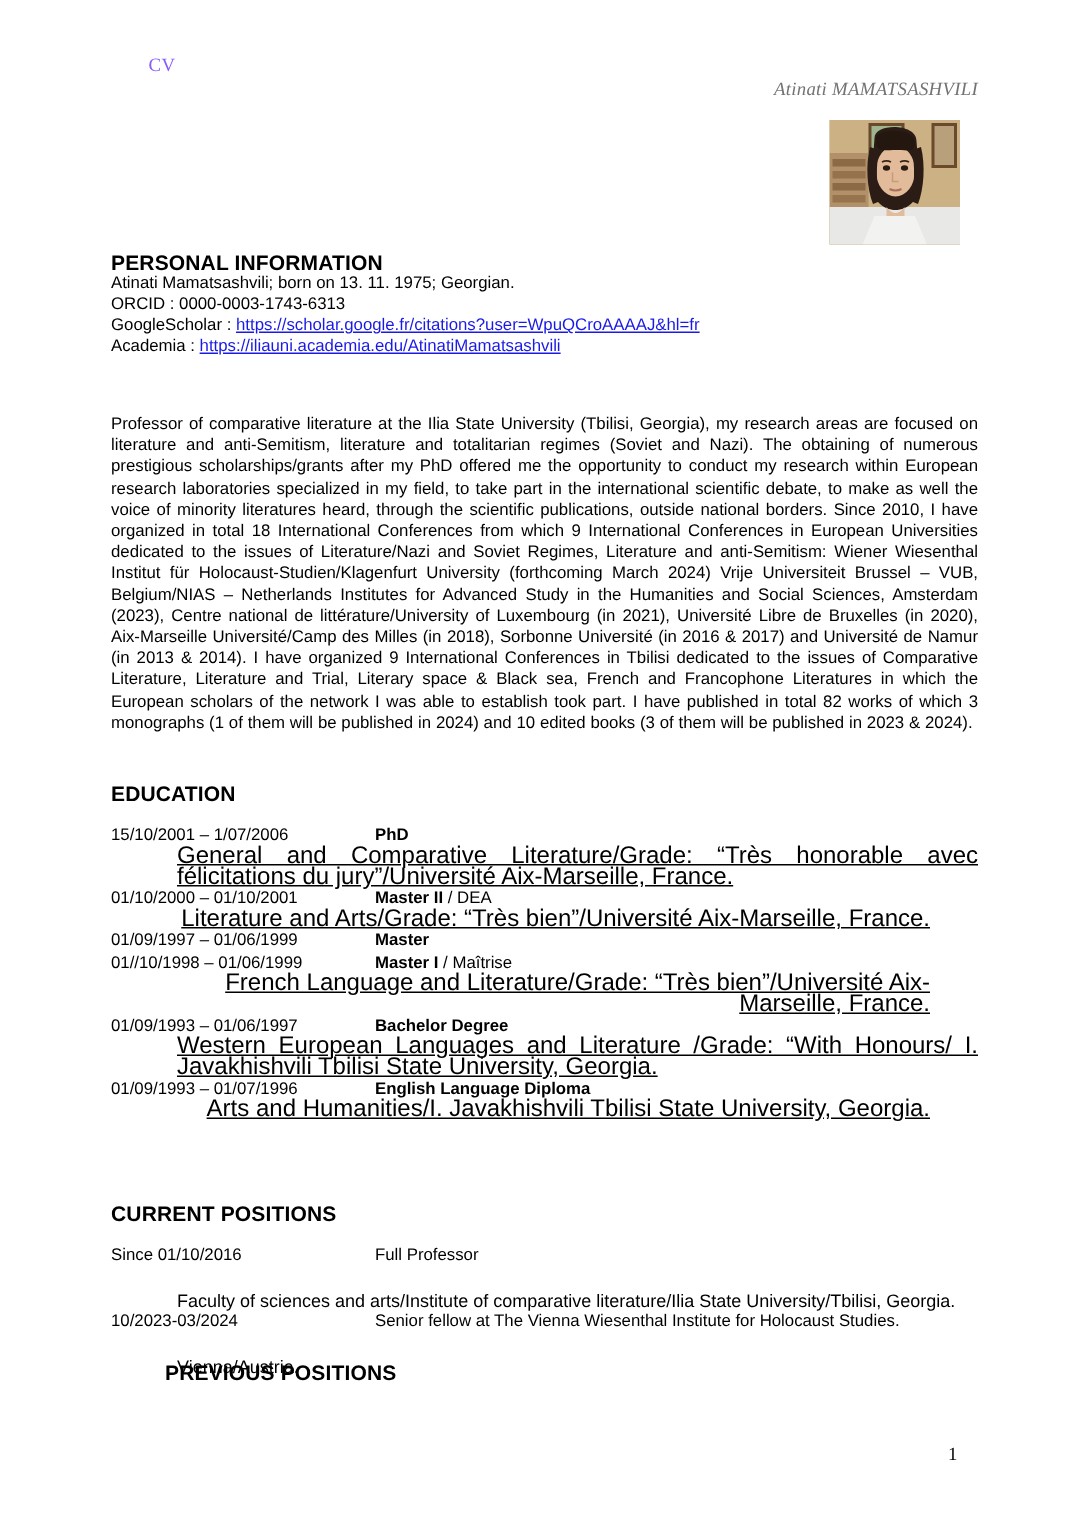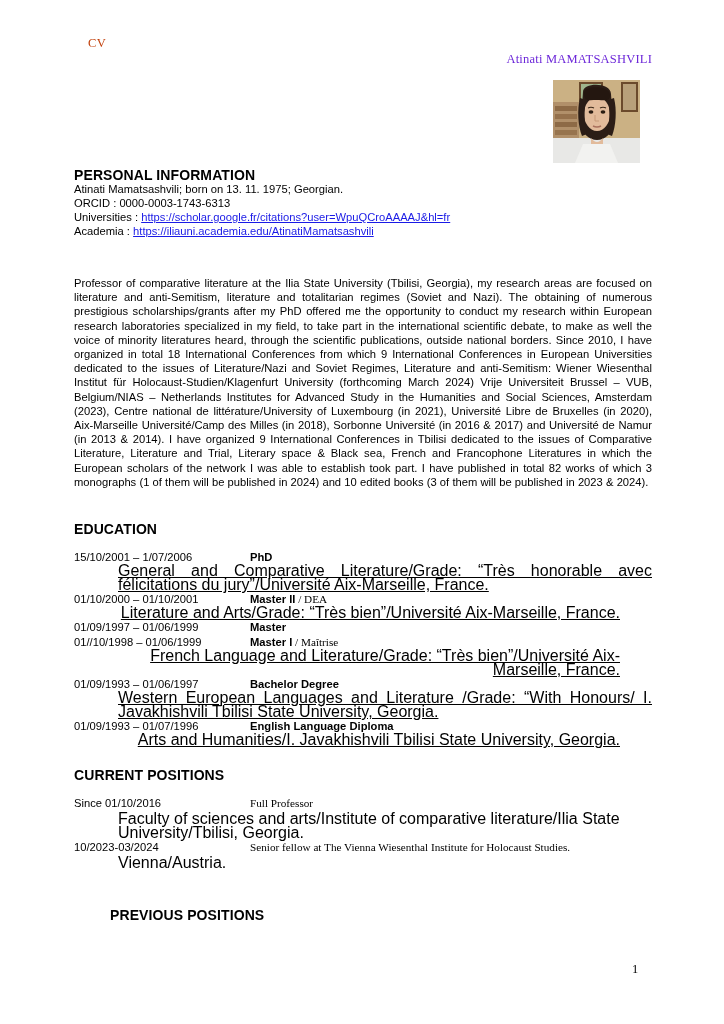--- a/index.html
+++ b/index.html
@@ -20,38 +20,39 @@
     position: absolute;
     left: 0; top: 0;
     width: 724px;
     height: 1024px;
     background: #ffffff;
   }
 
   
   .hdr-cv {
     position: absolute;
-    left: 88px;
+    left: 99px;
     top: 36px;
     font-family: "Liberation Serif", serif;
     font-size: 12.5px;
     line-height: 14px;
     letter-spacing: 0.3px;
-    color: #c2410c;
+    color: #8b5cf6;
   }
   .hdr-name {
     position: absolute;
     right: 72px;
     top: 52px;
     font-family: "Liberation Serif", serif;
     font-size: 12.5px;
     line-height: 14px;
     letter-spacing: 0.2px;
     white-space: nowrap;
-    color: #6d28d9;
+    color: #737373;
+    font-style: italic;
   }
 
   
   .photo {
     position: absolute;
     left: 553px;
     top: 80px;
     width: 87px;
     height: 83px;
     overflow: hidden;
@@ -100,34 +101,34 @@
     font-size: 11.2px;
     line-height: 14.1px;
     position: relative;
     white-space: nowrap;
   }
   .row .date {
     display: inline-block;
     width: 176px;
   }
   .row .title { font-weight: bold; }
-  .row .title-reg { font-weight: normal; font-family: Liberation Serif, serif; }
+  .row .title-reg { font-weight: normal; }
   .detail {
     font-size: 16px;
     line-height: 14.1px;
     text-align: justify;
     margin: 0 0 0 44px;
     width: 534px;
     text-decoration: underline;
   }
   .detail.nojust { text-align: right; margin-left: 12px; }
   .detail-ind {
-    font-size: 16px;
-    line-height: 14.1px;
-    margin: 2px 0 0 44px;
+    font-size: 12px;
+    line-height: 14.1px;
+    margin: 16px 0 0 44px;
   }
 
   .spacer-sm { height: 14px; }
 
   .pagenum {
     position: absolute;
     left: 632px;
     top: 962px;
     font-family: "Liberation Serif", serif;
     font-size: 12.5px;
@@ -169,21 +170,21 @@
       <path d="M42 35 L42 41 L46 41" stroke="#c79a78" stroke-width="1" fill="none"></path>
       <path d="M40 46 Q44 48 48 46" stroke="#a9705c" stroke-width="1.4" fill="none"></path>
       <path d="M38 58 Q44 66 50 58 L50 64 L38 64 Z" fill="#e2bb9b"></path>
     </svg>
   </div>
 
   <div class="col" style="top:168px;">
     <p class="sec-head">PERSONAL INFORMATION</p>
     <p class="line">Atinati Mamatsashvili; born on 13. 11. 1975; Georgian.</p>
     <p class="line"><span>ORCID : </span><span>0000-0003-1743-6313</span></p>
-    <p class="line"><span>Universities : </span><a class="lnk" href="#">https://scholar.google.fr/citations?user=WpuQCroAAAAJ&amp;hl=fr</a></p>
+    <p class="line"><span>GoogleScholar : </span><a class="lnk" href="#">https://scholar.google.fr/citations?user=WpuQCroAAAAJ&amp;hl=fr</a></p>
     <p class="line"><span>Academia : </span><a class="lnk" href="#">https://iliauni.academia.edu/AtinatiMamatsashvili</a></p>
   </div>
 
   <div class="col" style="top:276px;">
     <p class="para">Professor of comparative literature at the Ilia State University (Tbilisi, Georgia), my research areas are focused on literature and anti-Semitism, literature and totalitarian regimes (Soviet and Nazi). The obtaining of numerous prestigious scholarships/grants after my PhD offered me the opportunity to conduct my research within European research laboratories specialized in my field, to take part in the international scientific debate, to make as well the voice of minority literatures heard, through the scientific publications, outside national borders. Since 2010, I have organized in total 18 International Conferences from which 9 International Conferences in European Universities dedicated to the issues of Literature/Nazi and Soviet Regimes, Literature and anti-Semitism: Wiener Wiesenthal Institut für Holocaust-Studien/Klagenfurt University (forthcoming March 2024) Vrije Universiteit Brussel – VUB, Belgium/NIAS – Netherlands Institutes for Advanced Study in the Humanities and Social Sciences, Amsterdam (2023), Centre national de littérature/University of Luxembourg (in 2021), Université Libre de Bruxelles (in 2020), Aix-Marseille Université/Camp des Milles (in 2018), Sorbonne Université (in 2016 &amp; 2017) and Université de Namur (in 2013 &amp; 2014). I have organized 9 International Conferences in Tbilisi dedicated to the issues of Comparative Literature, Literature and Trial, Literary space &amp; Black sea, French and Francophone Literatures in which the European scholars of the network I was able to establish took part. I have published in total 82 works of which 3 monographs (1 of them will be published in 2024) and 10 edited books (3 of them will be published in 2023 &amp; 2024).</p>
   </div>
 
   <div class="col" style="top:522px;">
     <p class="sec-head">EDUCATION</p>
     <div class="spacer-sm"></div>
@@ -211,21 +212,21 @@
       <span class="date">01/09/1993 – 01/06/1997</span><span class="title">Bachelor Degree</span><span class="title-reg"></span>
     </div>
     <p class="detail">Western European Languages and Literature /Grade: “With Honours/ I. Javakhishvili Tbilisi State University, Georgia.</p>
 
     <div class="row">
       <span class="date">01/09/1993 – 01/07/1996</span><span class="title">English Language Diploma</span><span class="title-reg"></span>
     </div>
     <p class="detail nojust">Arts and Humanities/I. Javakhishvili Tbilisi State University, Georgia.</p>
   </div>
 
-  <div class="col" style="top:768px;">
+  <div class="col" style="top:802px;">
     <p class="sec-head">CURRENT POSITIONS</p>
     <div class="spacer-sm"></div>
 
     <div class="row">
       <span class="date">Since 01/10/2016</span><span class="title-reg">Full Professor</span>
     </div>
     <p class="detail-ind">Faculty of sciences and arts/Institute of comparative literature/Ilia State University/Tbilisi, Georgia.</p>
 
     <div class="row">
       <span class="date">10/2023-03/2024</span><span class="title-reg">Senior fellow at The Vienna Wiesenthal Institute for Holocaust Studies.</span>

